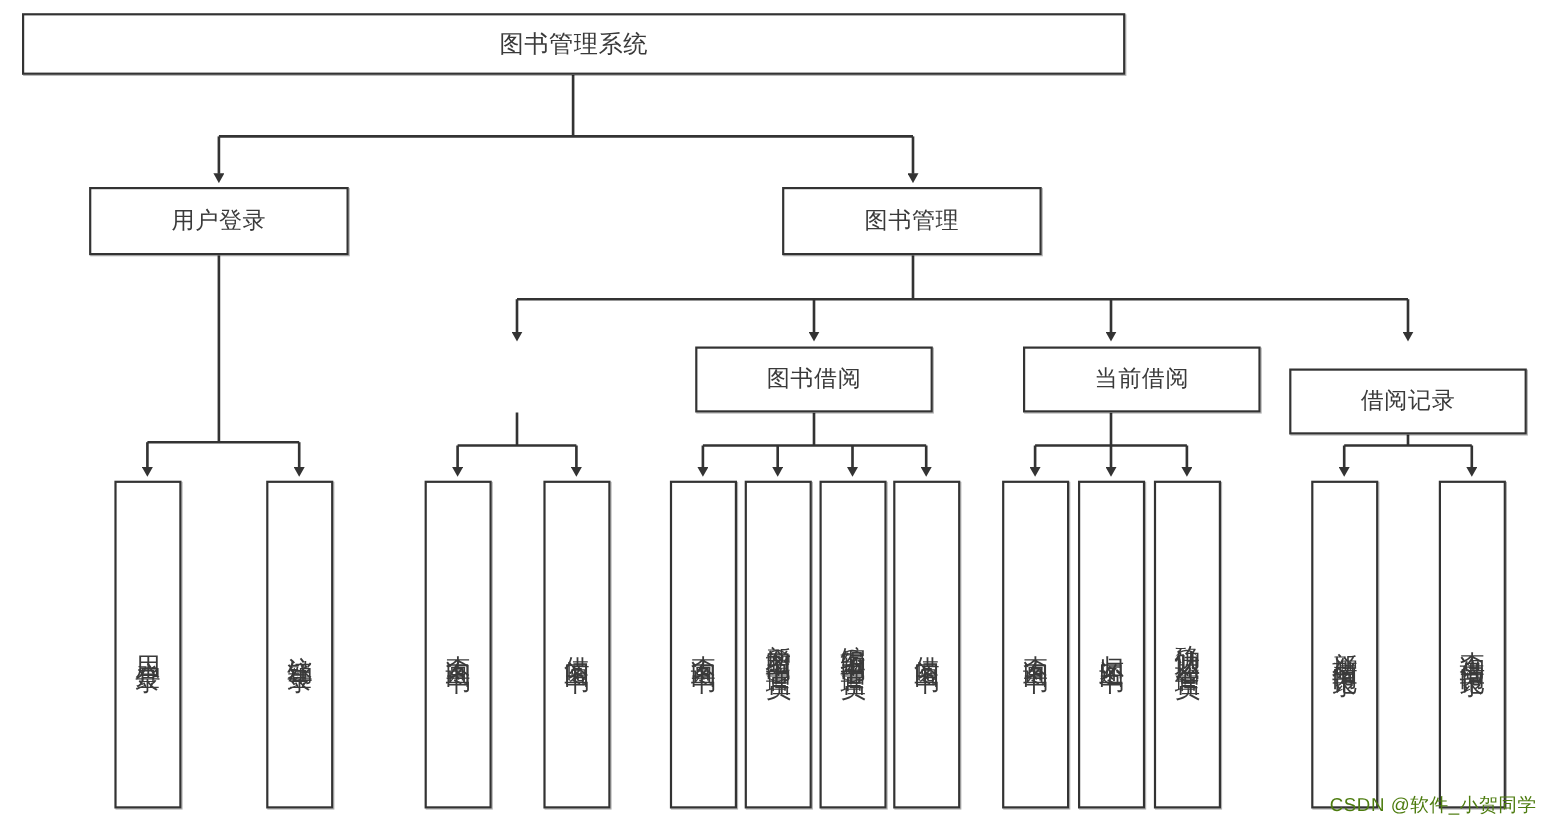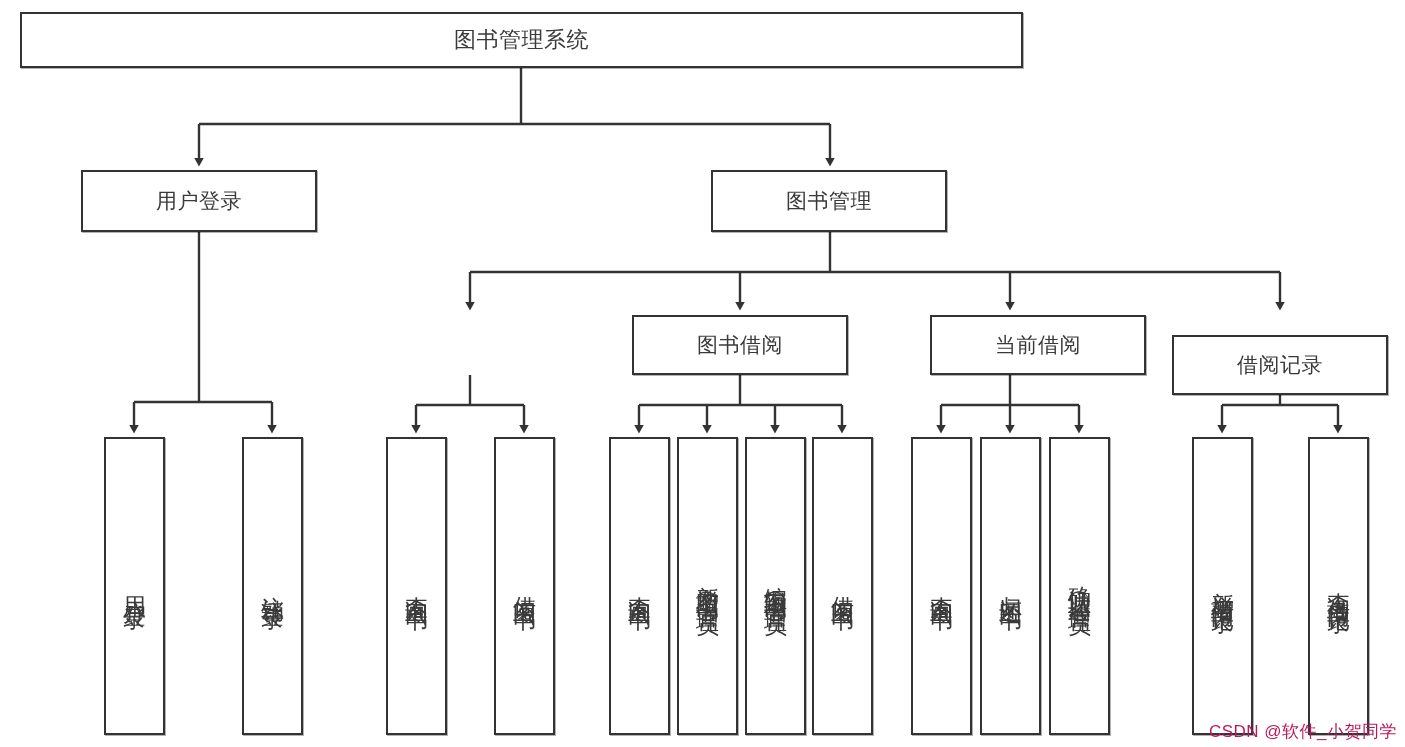--- a/index.html
+++ b/index.html
@@ -41,21 +41,21 @@
     line-height:1.18;
     writing-mode:vertical-rl;
     text-orientation:upright;
     white-space:nowrap;
     letter-spacing:4px;
     text-align:center;
   }
   #watermark{
     position:absolute;
     right:8px;bottom:4px;
-    color:#be185d;
+    color:#4d7c0f;
     font-size:17px;
     white-space:nowrap;
     pointer-events:none;
     letter-spacing:0.5px;
   }
 </style>
 </head>
 <body>
 
 <div id="diagram-root">

